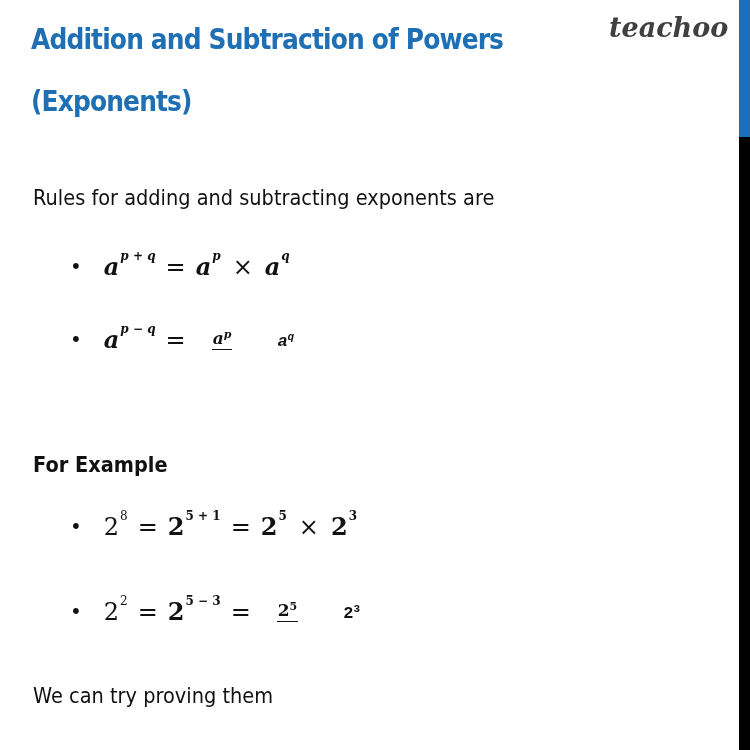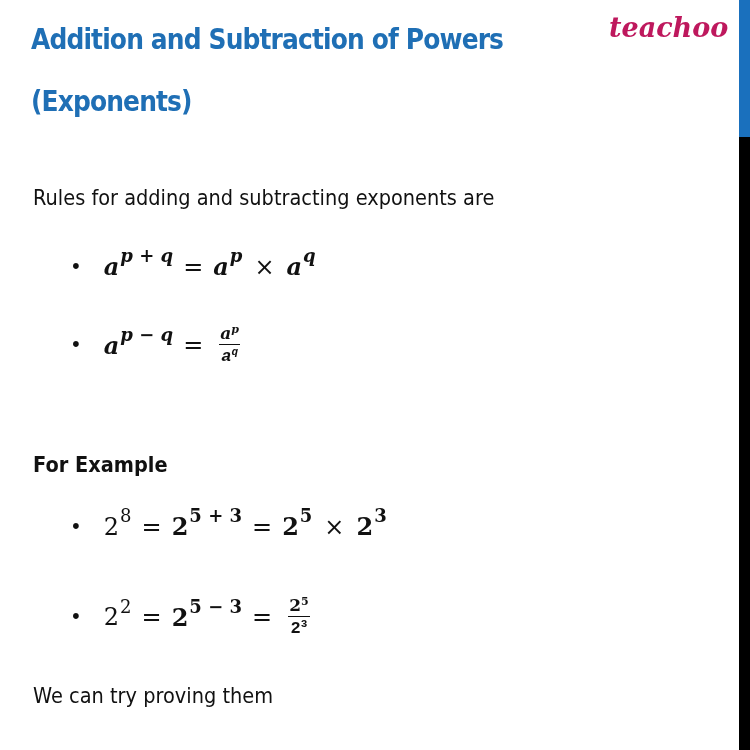--- a/index.html
+++ b/index.html
@@ -11,39 +11,39 @@
     }
     .abs { position: absolute; }
     .title {
       color: #1f6fb5; font-weight: bold; font-size: 29px;
       font-family: "DejaVu Sans", sans-serif; letter-spacing: -1px;
       transform: scaleX(0.86); transform-origin: left top;
       white-space: nowrap;
     }
     .logo {
       font-family: "DejaVu Serif", serif; font-style: italic; font-weight: bold;
-      font-size: 27px; color: #be185d; letter-spacing: 0px;
+      font-size: 27px; color: #404040; letter-spacing: 0px;
     }
     .bar-blue { left: 739px; top: 0; width: 11px; height: 137px; background: #1a70bd; }
     .bar-black { left: 739px; top: 137px; width: 11px; height: 613px; background: #000; }
     .body-text {
       font-size: 22px; font-family: "DejaVu Sans", sans-serif;
       transform: scaleX(0.88); transform-origin: left top; white-space: nowrap;
     }
     .bold-text { font-weight: bold; }
     .bullet { font-size: 20px; }
     .math {
       font-family: "DejaVu Serif", serif; font-size: 24px; white-space: nowrap;
       display: flex; align-items: center;
     }
     .mb { font-weight: bold; font-style: italic; }
     .nb { font-weight: bold; }
-    .sup { font-size: 18px; position: relative; top: -11px; margin-left: 1px; }
+    .sup { font-size: 12px; position: relative; top: -11px; margin-left: 1px; }
     .op { margin: 0 10px; font-weight: normal; font-style: normal; }
-    .frac { display: inline-flex; flex-direction: column; align-items: center; font-size: 17px; margin-left: 6px; }
+    .frac { display: inline-flex; flex-direction: row; align-items: center; font-size: 17px; margin-left: 16px; gap: 45px; }
     .frac .num { border-bottom: 1.5px solid #111; padding: 0 1px 2px; line-height: 1; }
     .frac .den { padding-top: 3px; line-height: 1; font-family: Liberation Mono, monospace; }
     .frac .fsup { font-size: 11px; position: relative; top: -6px; }
   </style>
 </head>
 <body>
 
 <div class="abs bar-blue"></div>
 <div class="abs bar-black"></div>
 
@@ -80,21 +80,21 @@
 
 <div class="abs body-text bold-text" style="left:33px; top:452px;">For Example</div>
 
 <div class="abs math" style="left:70px; top:512px;">
   <span class="bullet">•</span>
   <span style="width:22px;display:inline-block"></span>
   <span>2</span>
     <span class="sup">8</span>
   <span class="op">=</span>
   <span class="nb">2</span>
-    <span class="nb sup">5 + 3</span>
+    <span class="nb sup">5 + 1</span>
   <span class="op">=</span>
   <span class="nb">2</span>
     <span class="nb sup">5</span>
   <span class="op" style="margin:0 12px">×</span>
   <span class="nb">2</span>
     <span class="nb sup">3</span>
 </div>
 
 <div class="abs math" style="left:70px; top:597px;">
   <span class="bullet">•</span>

